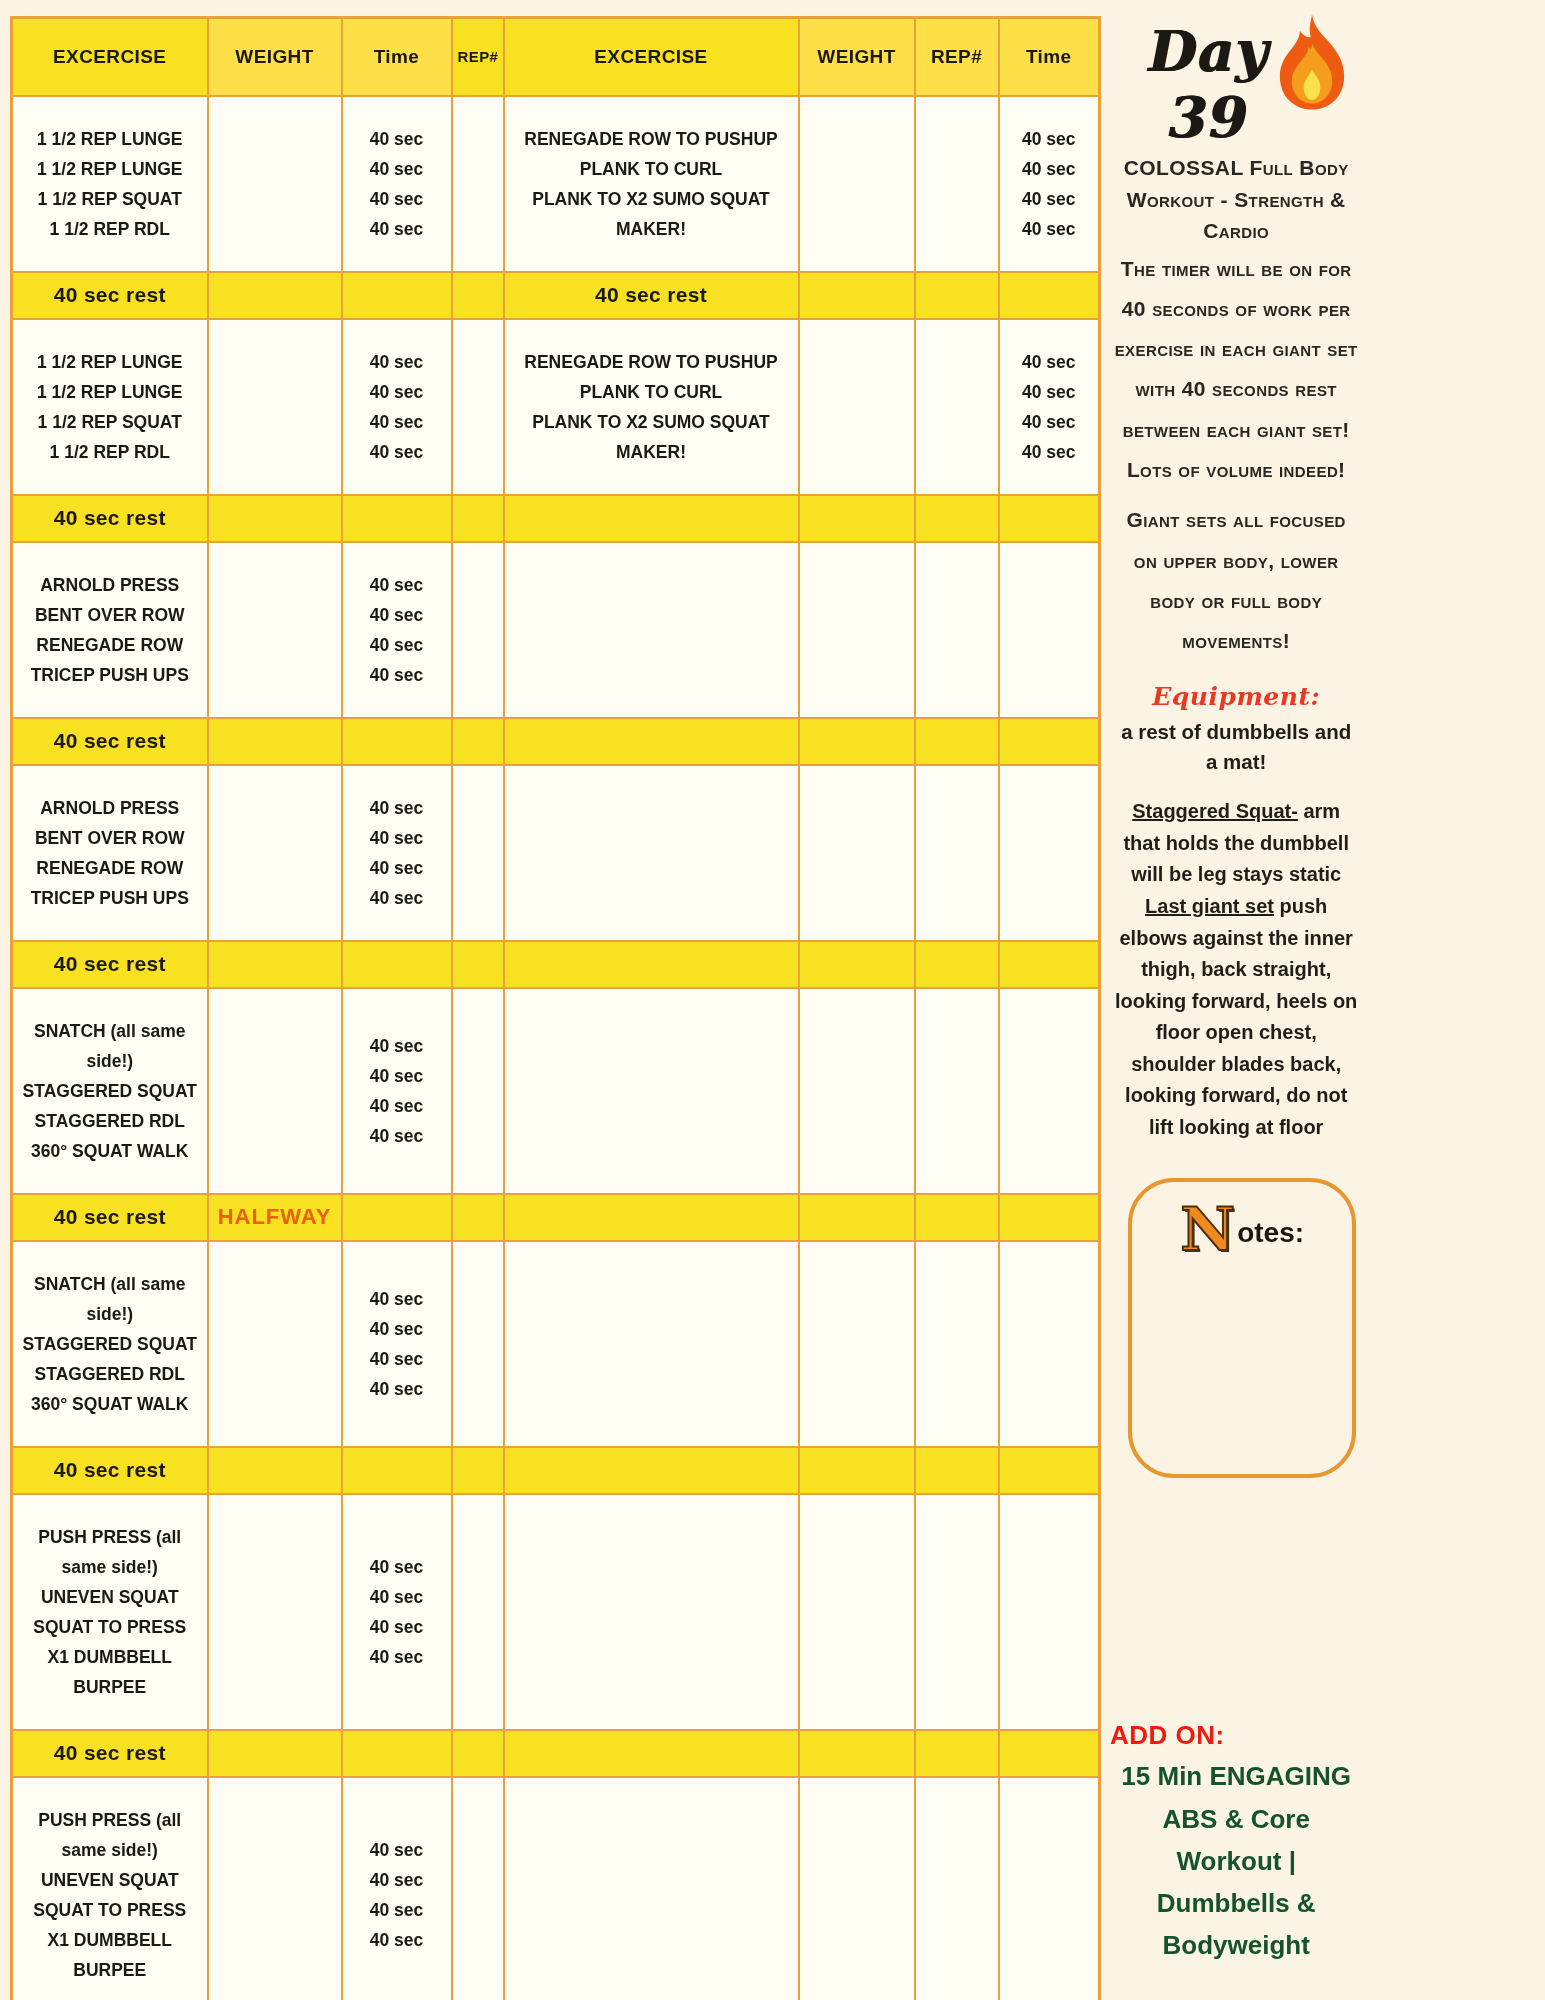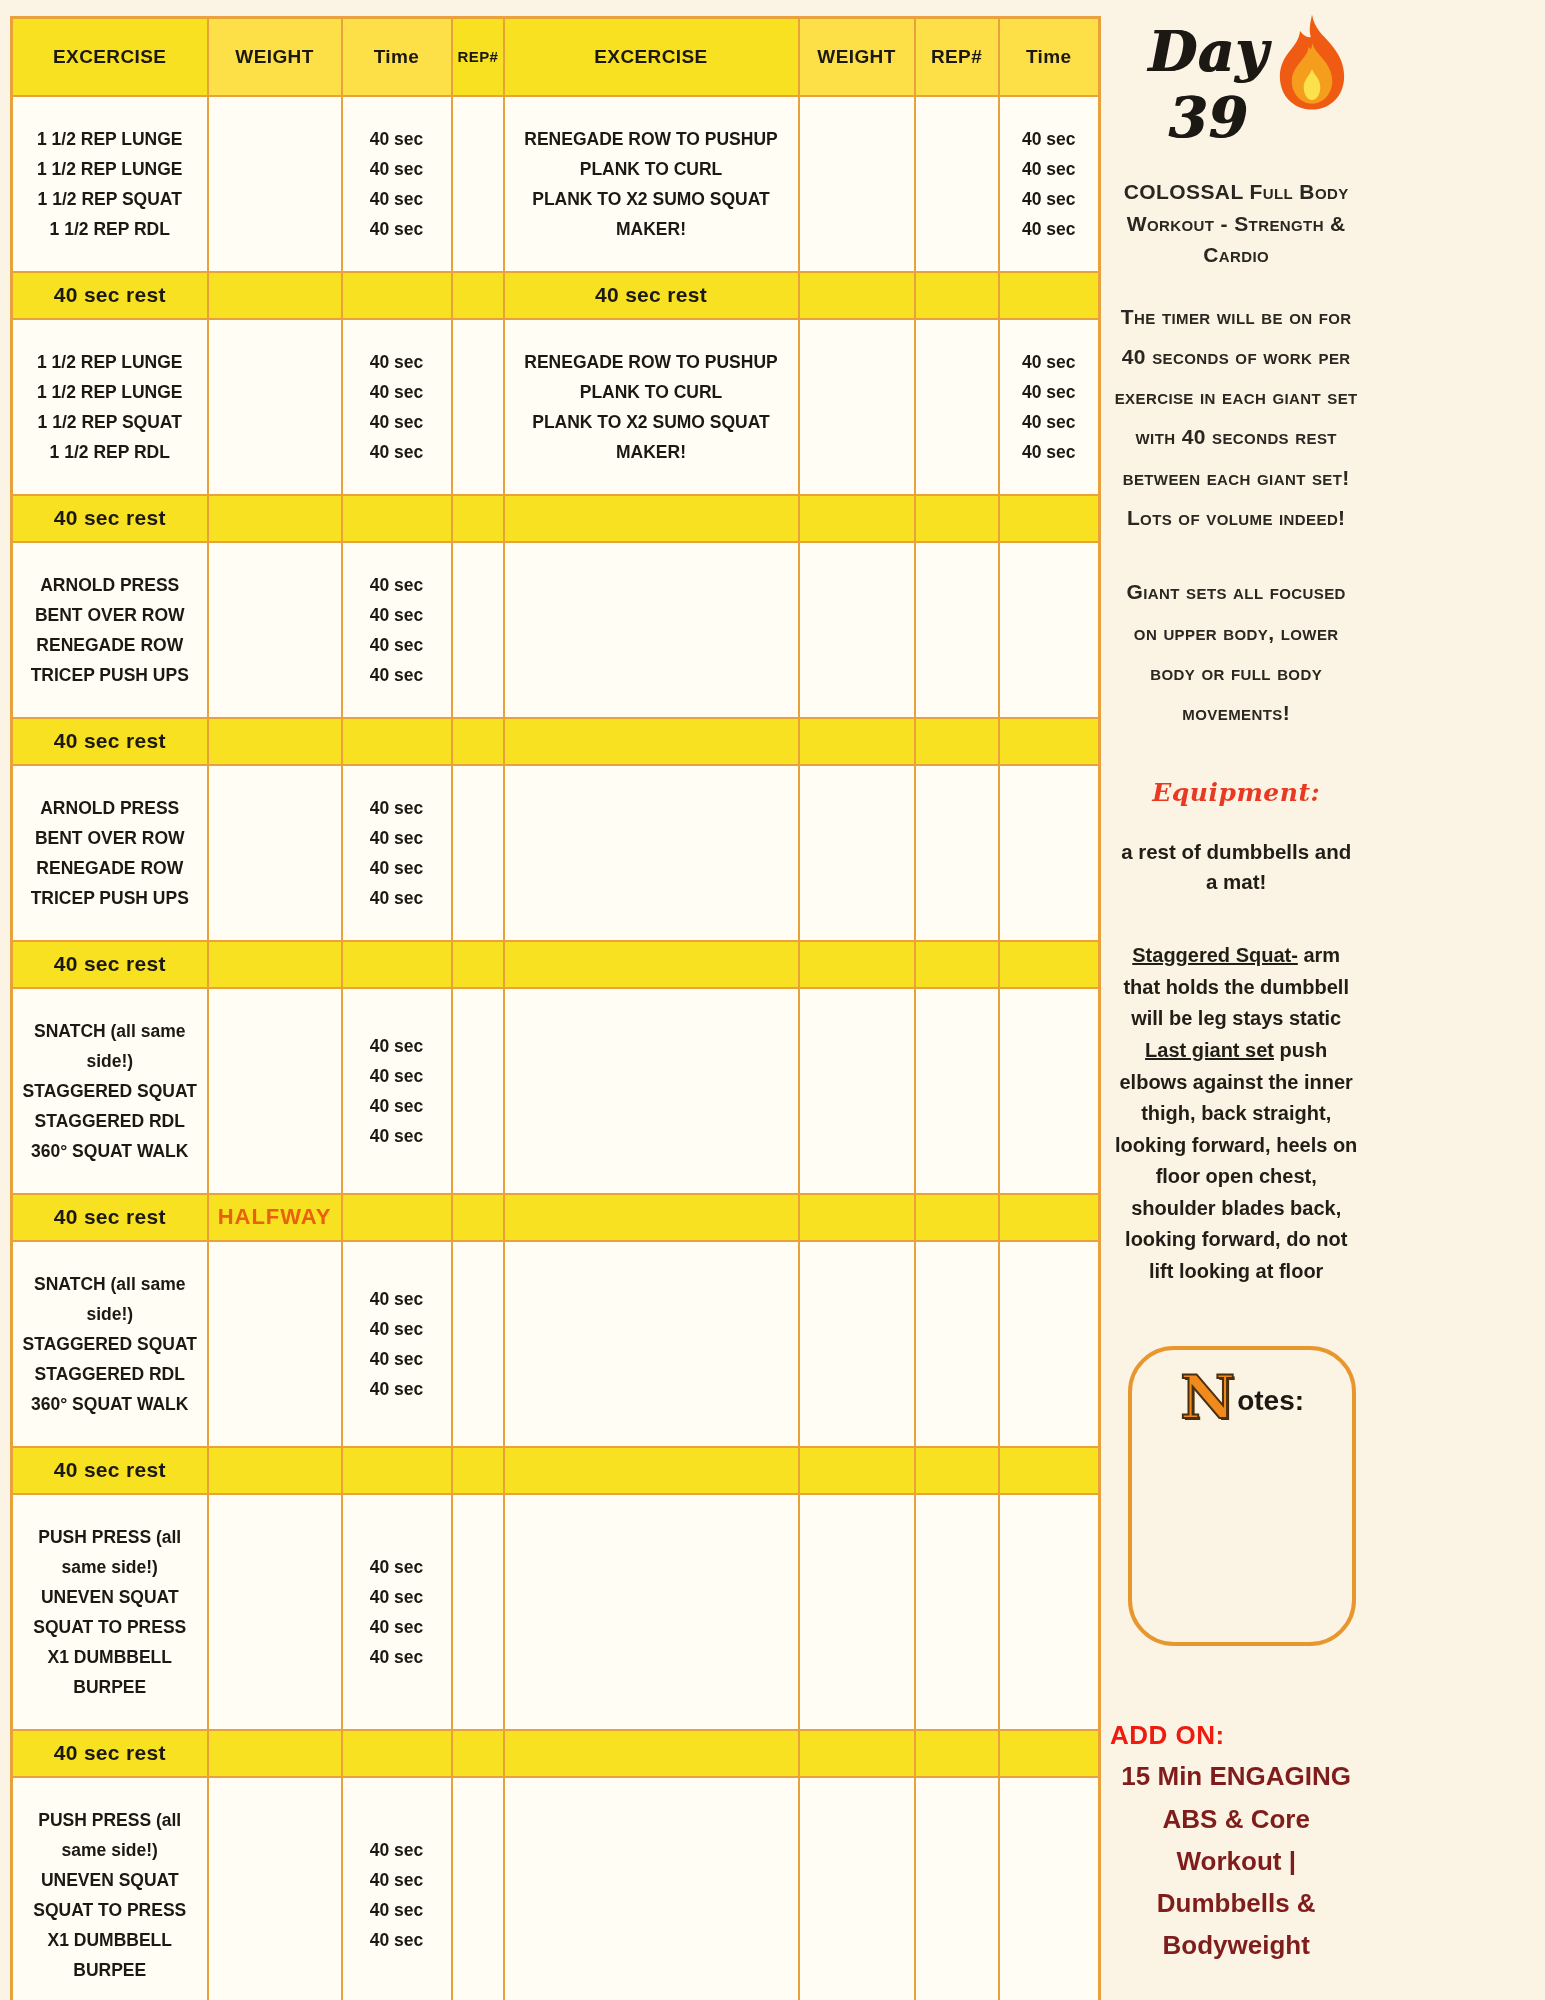--- a/index.html
+++ b/index.html
@@ -32,21 +32,21 @@
   .set-row .tm-cell  { padding: 9px 0; }
   .tm-line { font-weight: 700; font-size: 17.5px; line-height: 30px; text-align: center; }
   .blank-cell { background: #fffdf4; }
 
   tr.rest-row { height: 47px; }
   tr.rest-row td { background: #f8e120; }
   .rest-label { font-weight: 800; font-size: 21px; text-align: center; letter-spacing: .3px; }
   .halfway-label { color: #e8610d; font-weight: 800; font-size: 22px; text-align: center; letter-spacing: 1px; }
 
   
-  .sidebar { flex: 1; display: flex; flex-direction: column; padding: 10px 16px 34px 6px; gap: 24px; }
+  .sidebar { flex: 1; display: flex; flex-direction: column; padding: 10px 16px 34px 6px; }
   .title-row { display: flex; align-items: flex-start; }
   .page-title {
     flex: 1; margin: 0; padding: 8px 0 0 34px; text-align: center;
     font-family: "DejaVu Serif", serif; font-style: italic; font-weight: 700;
     font-size: 56px; letter-spacing: 1px; text-shadow: 1.5px 0 0 #1c1914;
   }
   .flame { flex: 0 0 auto; width: 88px; height: 100px; margin: 2px 2px 0 0; }
 
   .caps-para {
     font-variant: small-caps; font-weight: 700; text-align: center;
@@ -77,21 +77,21 @@
     font-family: "DejaVu Serif", serif; font-weight: 800;
     font-size: 60px; line-height: .9; color: #f08a1d;
     -webkit-text-stroke: 2px #4a3013;
     text-shadow: 2px 2px 0 #4a3013;
     vertical-align: -8px;
   }
   .notes-rest { font-weight: 800; font-size: 28px; margin-left: 2px; }
 
   .addon { margin-top: auto; }
   .addon-heading { margin: 0 0 4px -4px; color: #ee1c10; font-size: 26px; font-weight: 800; letter-spacing: .5px; }
-  .addon-text { margin: 0; text-align: center; font-size: 26px; font-weight: 700; line-height: 1.62; color: #7f1d1d; }
+  .addon-text { margin: 0; text-align: center; font-size: 26px; font-weight: 700; line-height: 1.62; color: #14532d; }
 </style>
 </head>
 <body>
 
 <div class="page">
 
   <div class="table-area">
     <table class="workout">
       <colgroup>
         <col style="width:196px">

